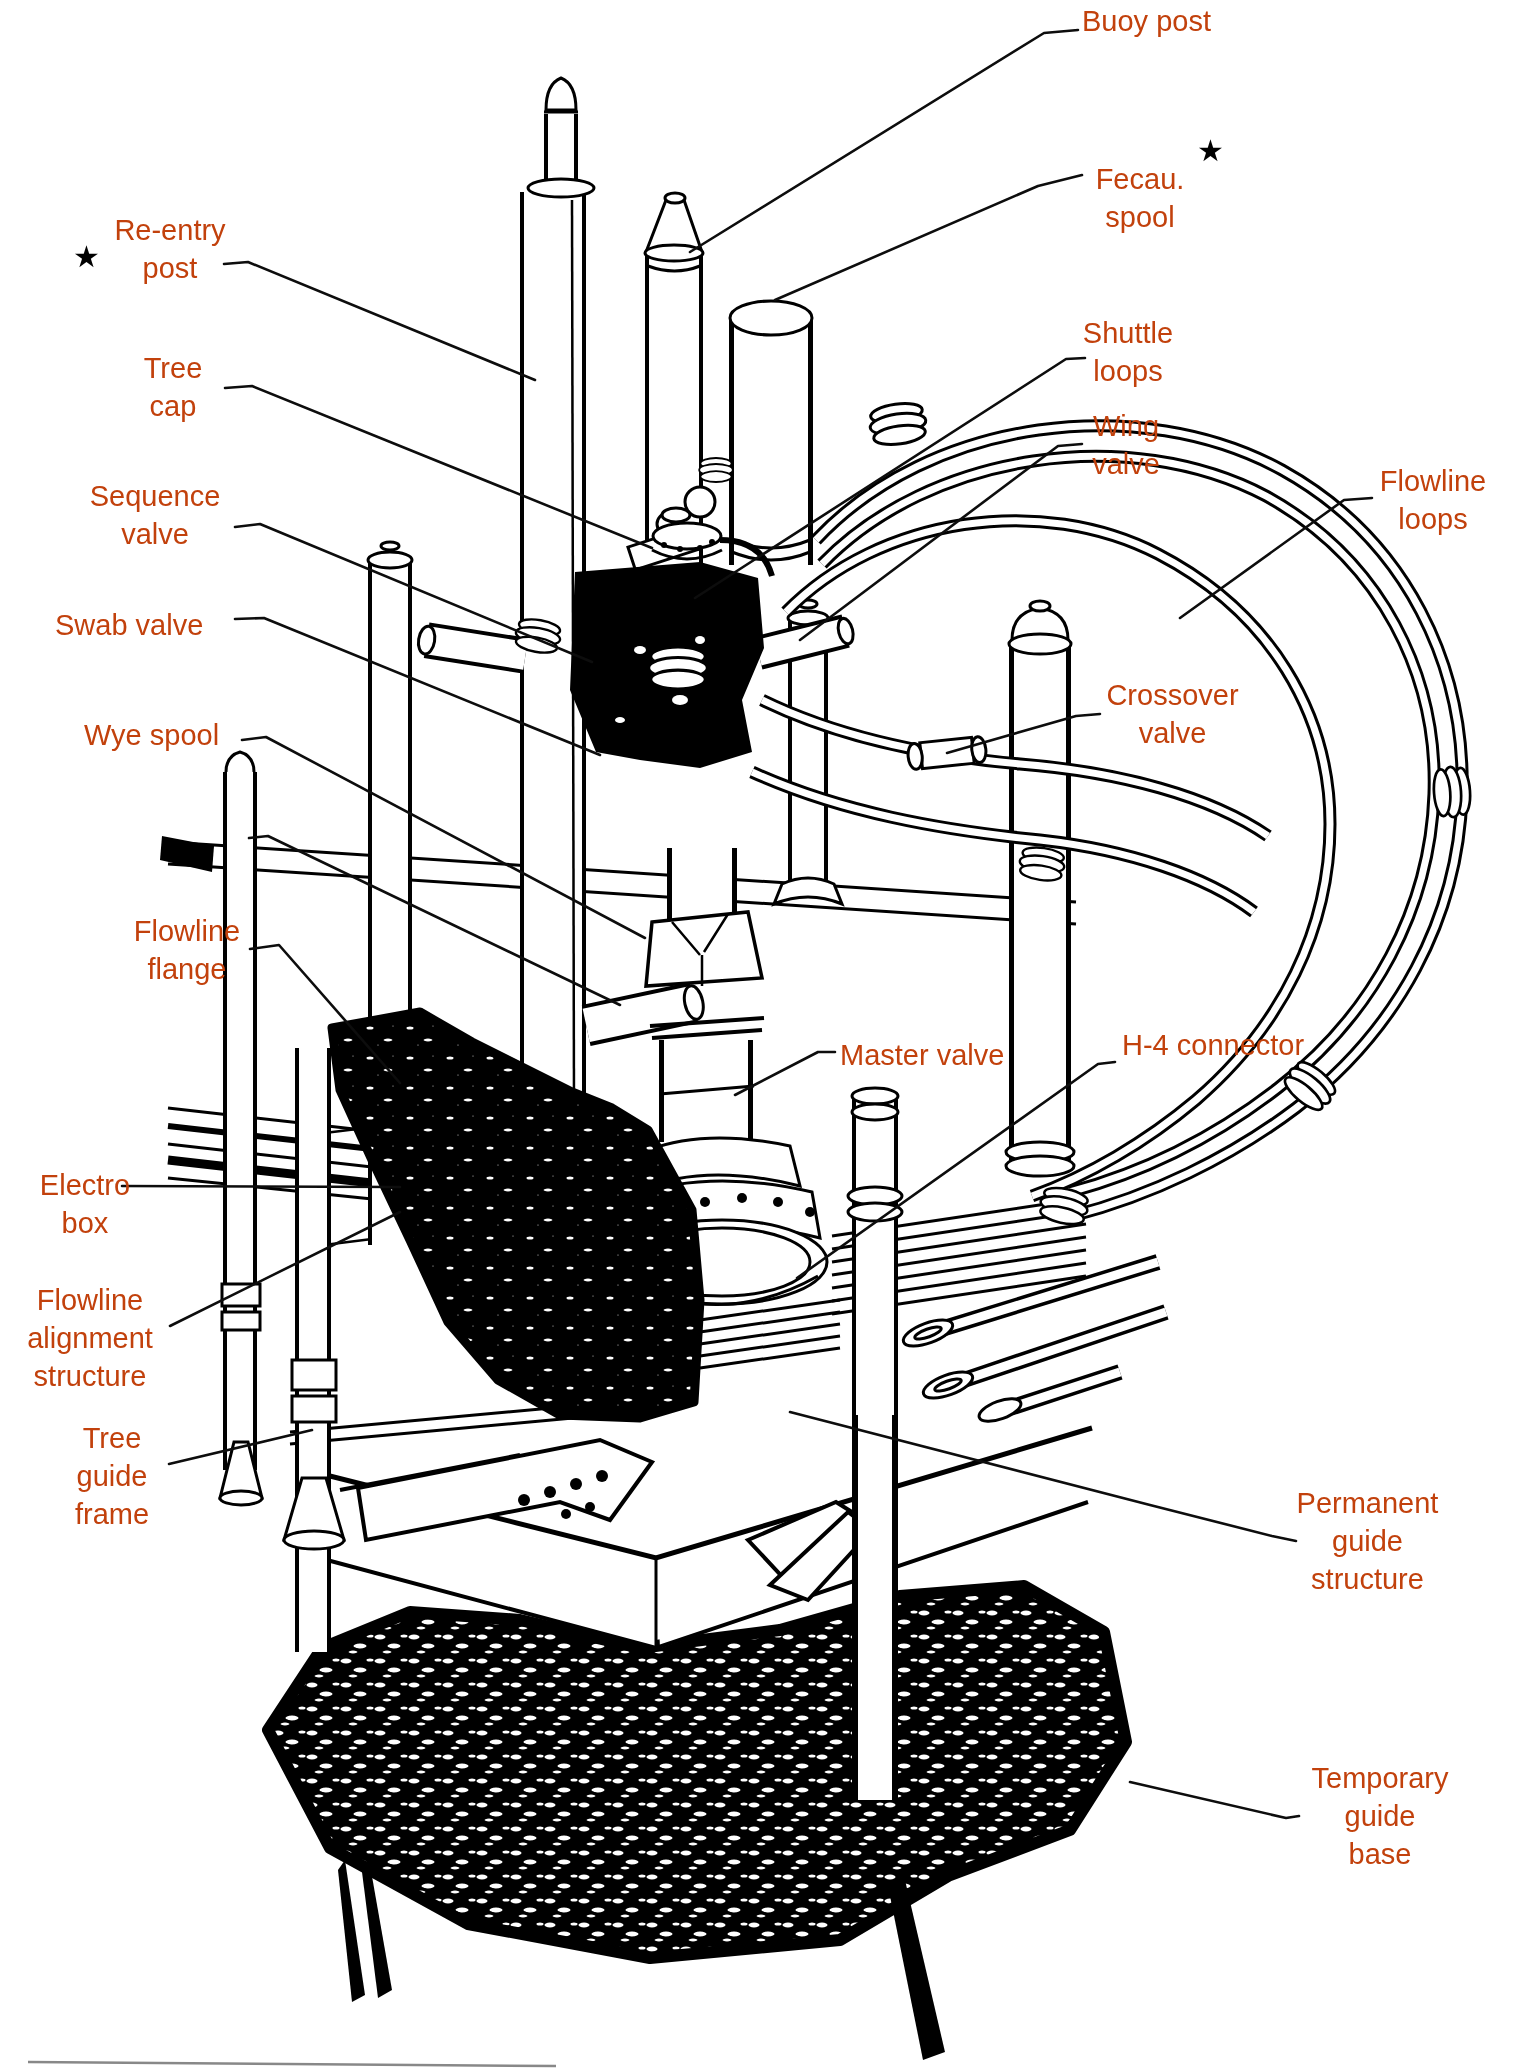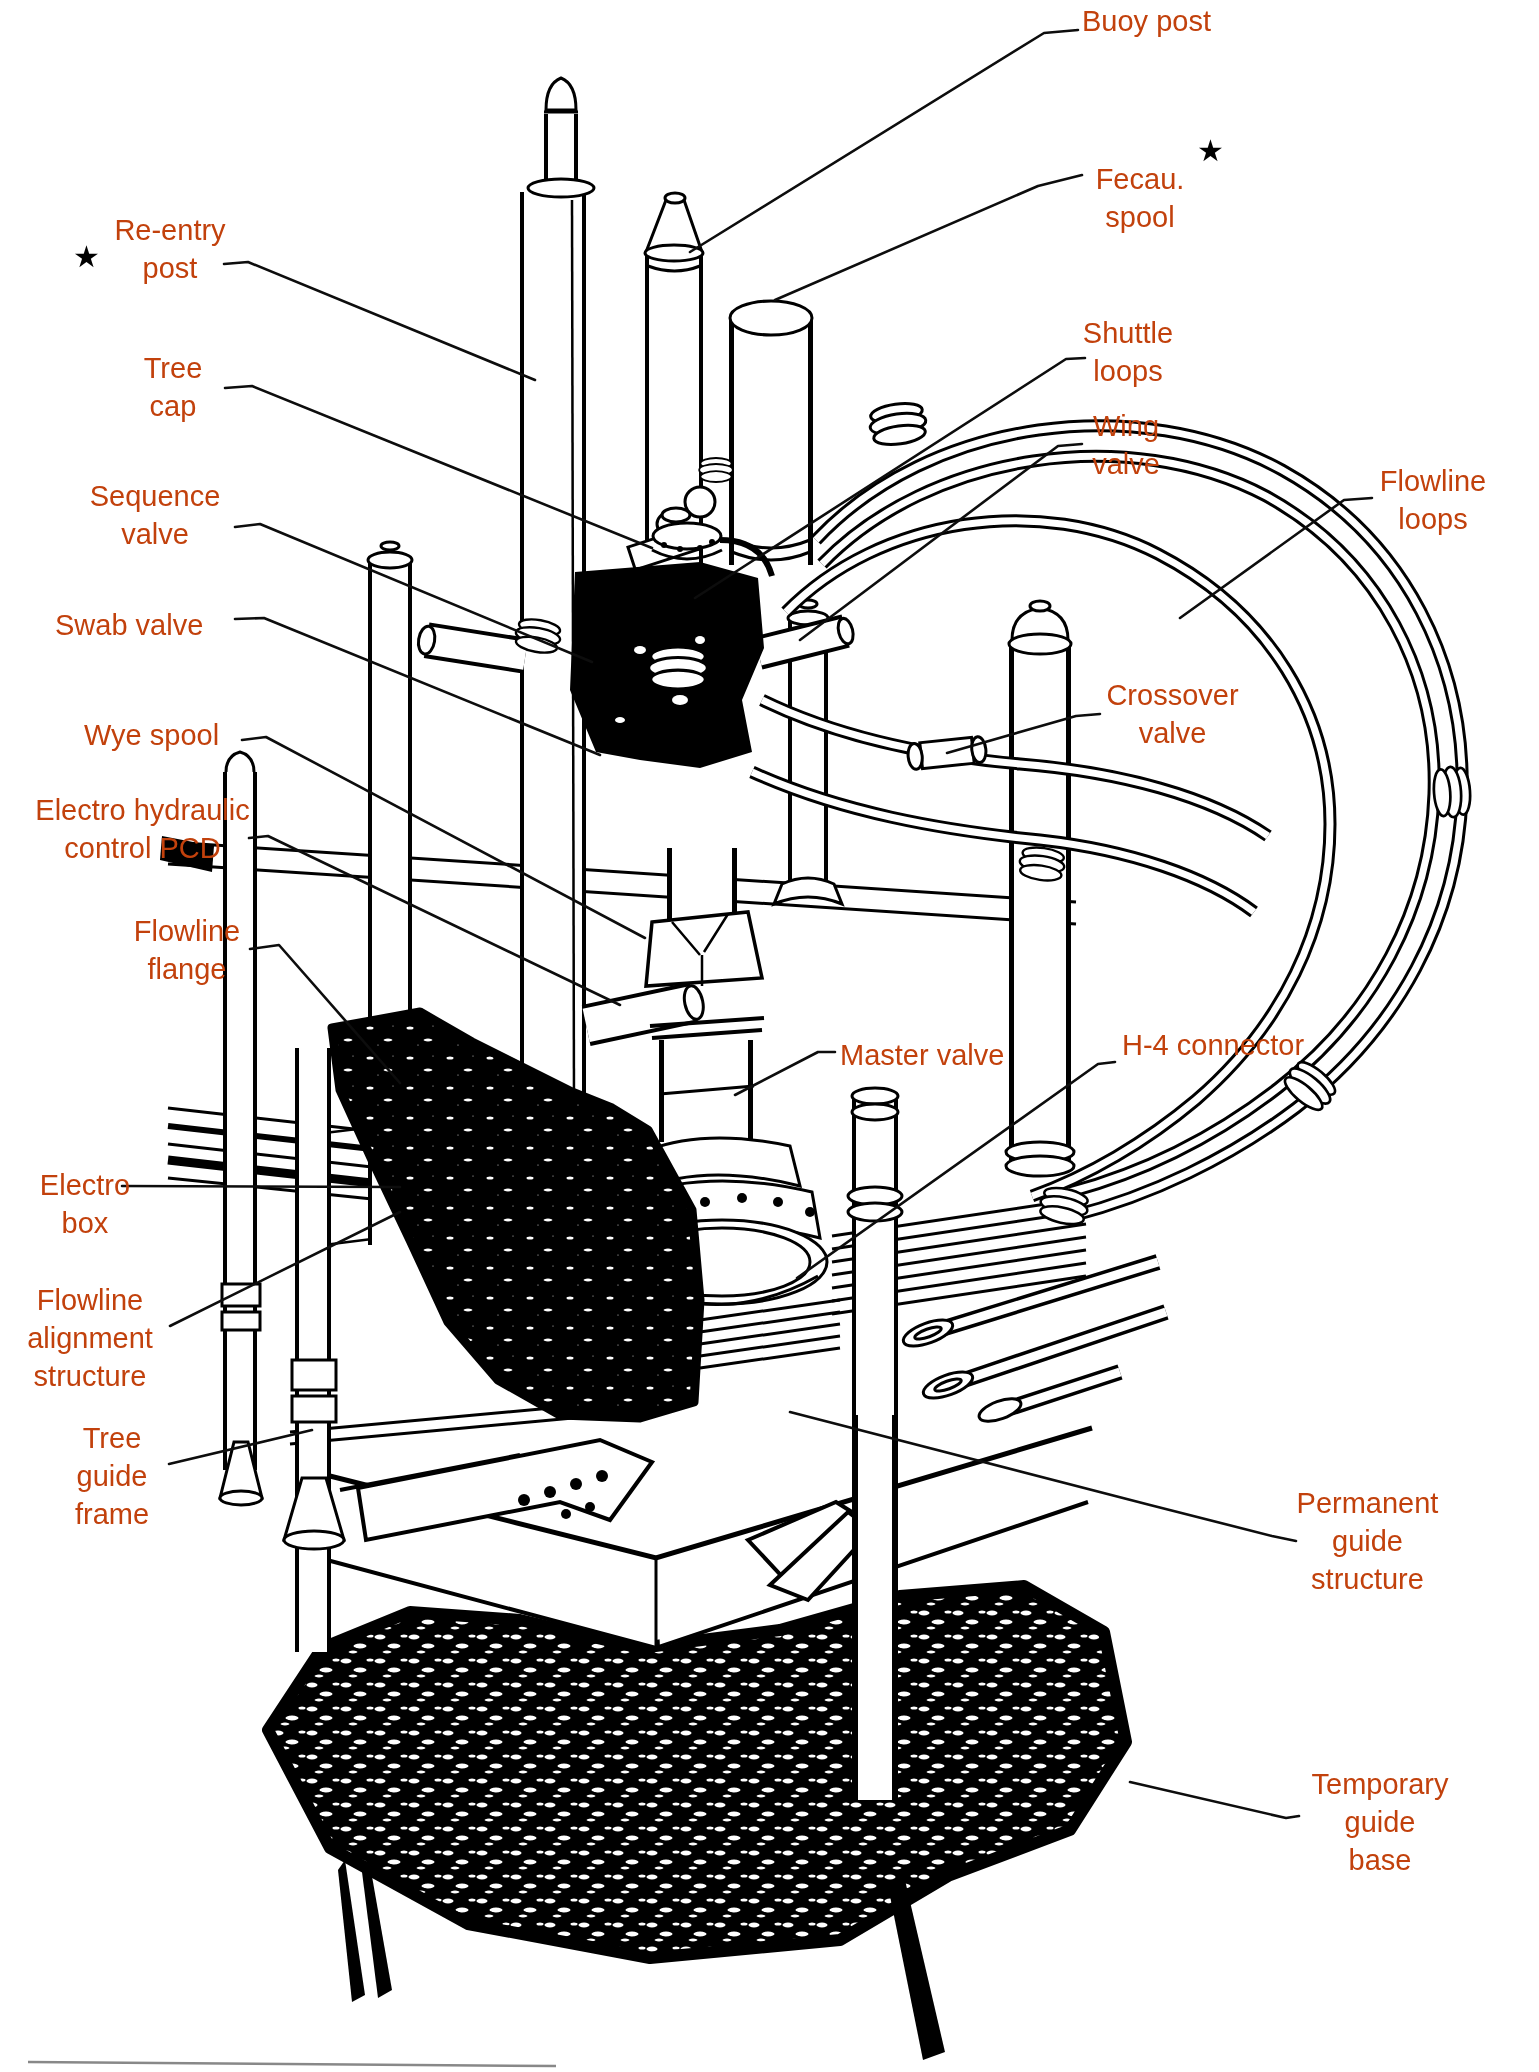--- a/index.html
+++ b/index.html
@@ -339,24 +339,20 @@
 </div>
 
 <div class="lbl left" style="left:55px;top:606px;">
   <div>Swab valve</div>
 </div>
 
 <div class="lbl left" style="left:84px;top:716px;">
   <div>Wye spool</div>
 </div>
 
-<div class="lbl" style="left:10px;top:791px;width:265px;">
-  <div>Electro hydraulic</div>
-  <div>control PCD</div>
-</div>
 
 <div class="lbl" style="left:122px;top:912px;width:130px;">
   <div>Flowline</div>
   <div>flange</div>
 </div>
 
 <div class="lbl" style="left:20px;top:1166px;width:130px;">
   <div>Electro</div>
   <div>box</div>
 </div>
@@ -400,19 +396,19 @@
 <div class="lbl left" style="left:1122px;top:1026px;">
   <div>H-4 connector</div>
 </div>
 
 <div class="lbl" style="left:1280px;top:1484px;width:175px;">
   <div>Permanent</div>
   <div>guide</div>
   <div>structure</div>
 </div>
 
-<div class="lbl" style="left:1295px;top:1759px;width:170px;margin-top:6px;">
+<div class="lbl" style="left:1295px;top:1759px;width:170px;">
   <div>Temporary</div>
   <div>guide</div>
   <div>base</div>
 </div>
 
 </div>
 
 </body></html>

